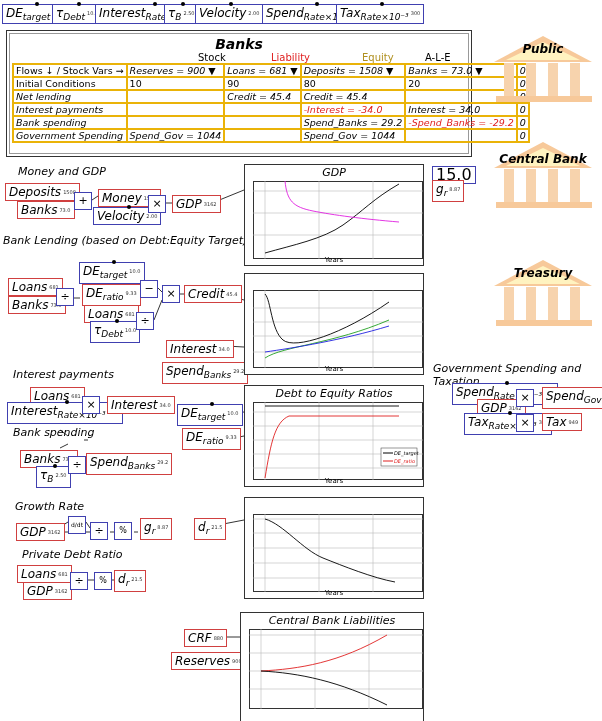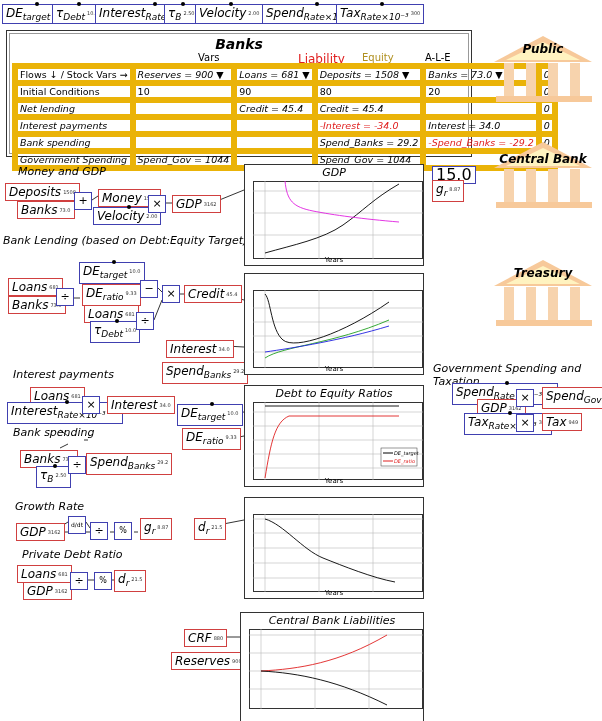--- a/index.html
+++ b/index.html
@@ -8,21 +8,21 @@
 .blk{position:absolute;border:1px solid #d04040;background:#fff;font-style:italic;font-size:12px;padding:1px 3px;white-space:nowrap;line-height:14px}
 .blk.param{border-color:#4040b0}
 .blk sub{font-size:9px}
 .blk sup,.val{font-size:5px;font-style:normal;vertical-align:top;margin-left:2px;color:#333}
 .dot{position:absolute;width:4px;height:4px;background:#000;border-radius:50%;top:-3px;left:50%}
 .op{position:absolute;border:1px solid #4040b0;background:#fff;font-size:11px;text-align:center;line-height:16px;width:18px;height:18px}
 .section{position:absolute;font-style:italic;font-size:11px}
 .table-wrap{position:absolute;left:6px;top:30px;width:466px;height:127px;border:1px solid #333;padding:2px}
 .table-inner{border:1px solid #999;width:100%;height:100%;position:relative}
 table{border-collapse:collapse;position:absolute;left:4px;top:30px;font-size:9.5px}
-td{border:6px solid #eab308;padding:0 2px;height:12px;white-space:nowrap}
+td{border:2px solid #eab308;padding:0 2px;height:12px;white-space:nowrap}
 td.i{font-style:italic}
 td.r{color:#e02020}
 .chart{position:absolute;border:1px solid #333;background:#fff}
 .chart .title{position:absolute;left:0;right:0;top:1px;text-align:center;font-style:italic;font-size:11px}
 .chart .xl{position:absolute;bottom:1px;left:0;right:0;text-align:center;font-size:7px}
 .temple{position:absolute}
 .temple .lbl{position:absolute;left:0;right:0;text-align:center;font-weight:bold;font-style:italic;font-size:12px}
 </style>
 </head>
 <body>
@@ -31,22 +31,22 @@
 <div class="blk param" style="left:52px;top:4px;height:20px"><span class="dot"></span><span>τ</span><sub>Debt</sub><span class="val">10.0</span></div>
 <div class="blk param" style="left:95px;top:4px;height:20px"><span class="dot"></span><span>Interest</span><sub>Rate×10⁻³</sub><span class="val">50.0</span></div>
 <div class="blk param" style="left:164px;top:4px;height:20px"><span class="dot"></span><span>τ</span><sub>B</sub><span class="val">2.50</span></div>
 <div class="blk param" style="left:195px;top:4px;height:20px"><span class="dot"></span><span>Velocity</span><span class="val">2.00</span></div>
 <div class="blk param" style="left:262px;top:4px;height:20px"><span class="dot"></span><span>Spend</span><sub>Rate×10⁻³</sub><span class="val">330</span></div>
 <div class="blk param" style="left:336px;top:4px;height:20px"><span class="dot"></span><span>Tax</span><sub>Rate×10⁻³</sub><span class="val">300</span></div>
 
 <div class="table-wrap">
   <div class="table-inner">
     <div class="abs" style="left:0;right:0;top:2px;text-align:center;font-weight:bold;font-style:italic;font-size:14px">Banks</div>
-    <div class="abs" style="left:188px;top:18px;font-size:10px">Vars</div>
-    <div class="abs" style="left:288px;top:18px;font-size:12px;color:#e02020">Liability</div>
+    <div class="abs" style="left:188px;top:18px;font-size:10px">Stock</div>
+    <div class="abs" style="left:261px;top:18px;font-size:10px;color:#e02020">Liability</div>
     <div class="abs" style="left:352px;top:18px;font-size:10px;color:#b09020">Equity</div>
     <div class="abs" style="left:415px;top:18px;font-size:10px">A-L-E</div>
     <table style="top:29px;left:2px">
       <tbody>
           <tr>
         <td style="width:104px">Flows ↓ / Stock Vars →</td>
         <td class="i" style="width:76px">Reserves =   900 ▼</td>
         <td class="i" style="width:62px">Loans =   681 ▼</td>
         <td class="i" style="width:78px">Deposits =  1508 ▼</td>
         <td class="i" style="width:82px">Banks =  73.0    ▼</td>

